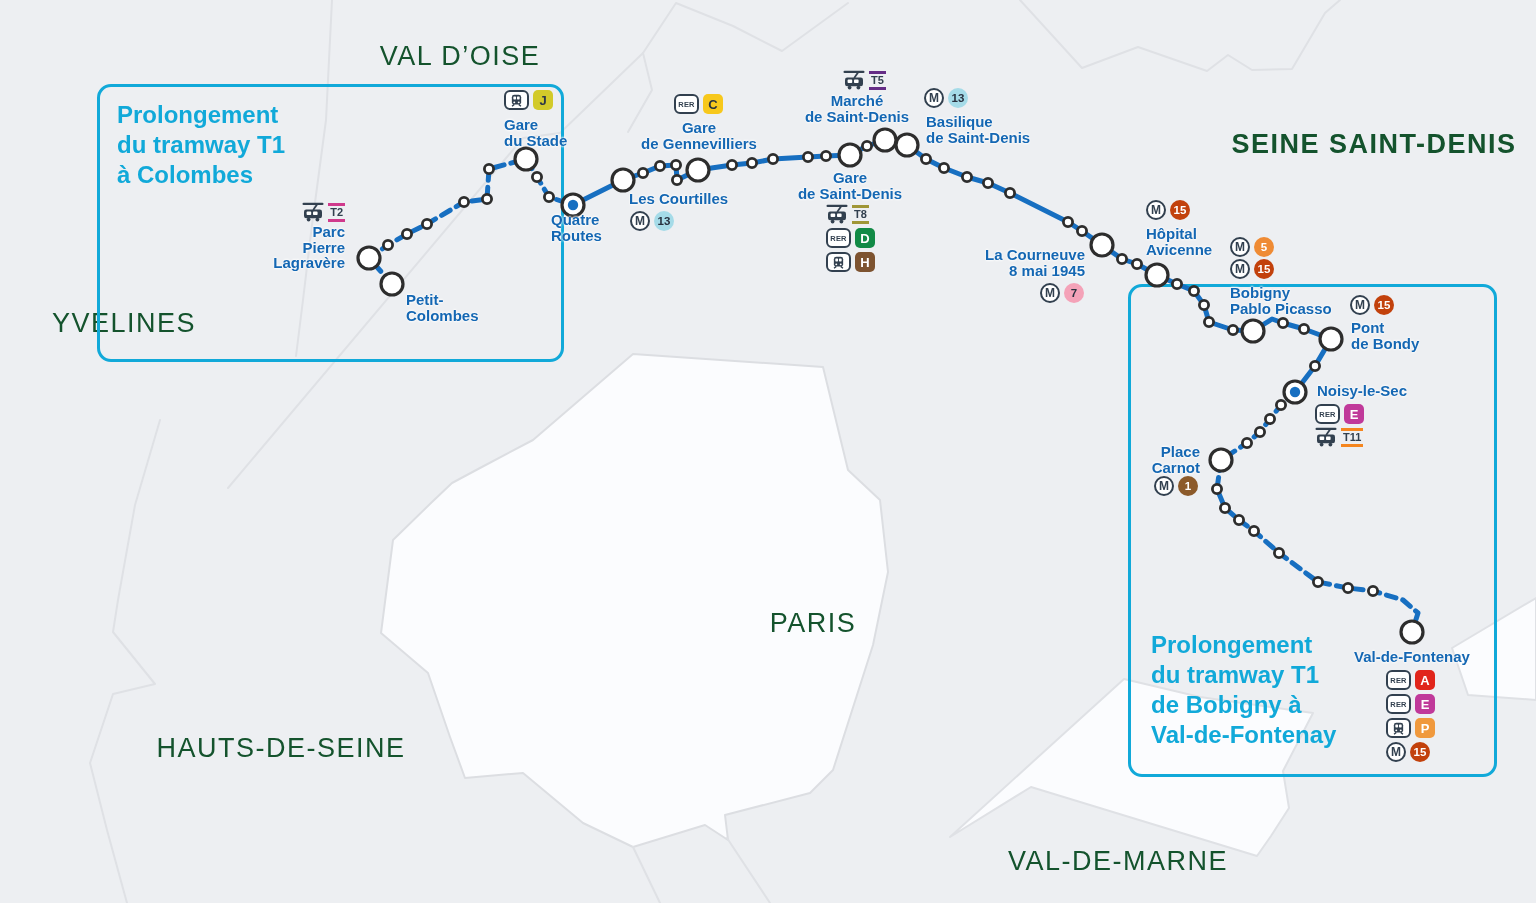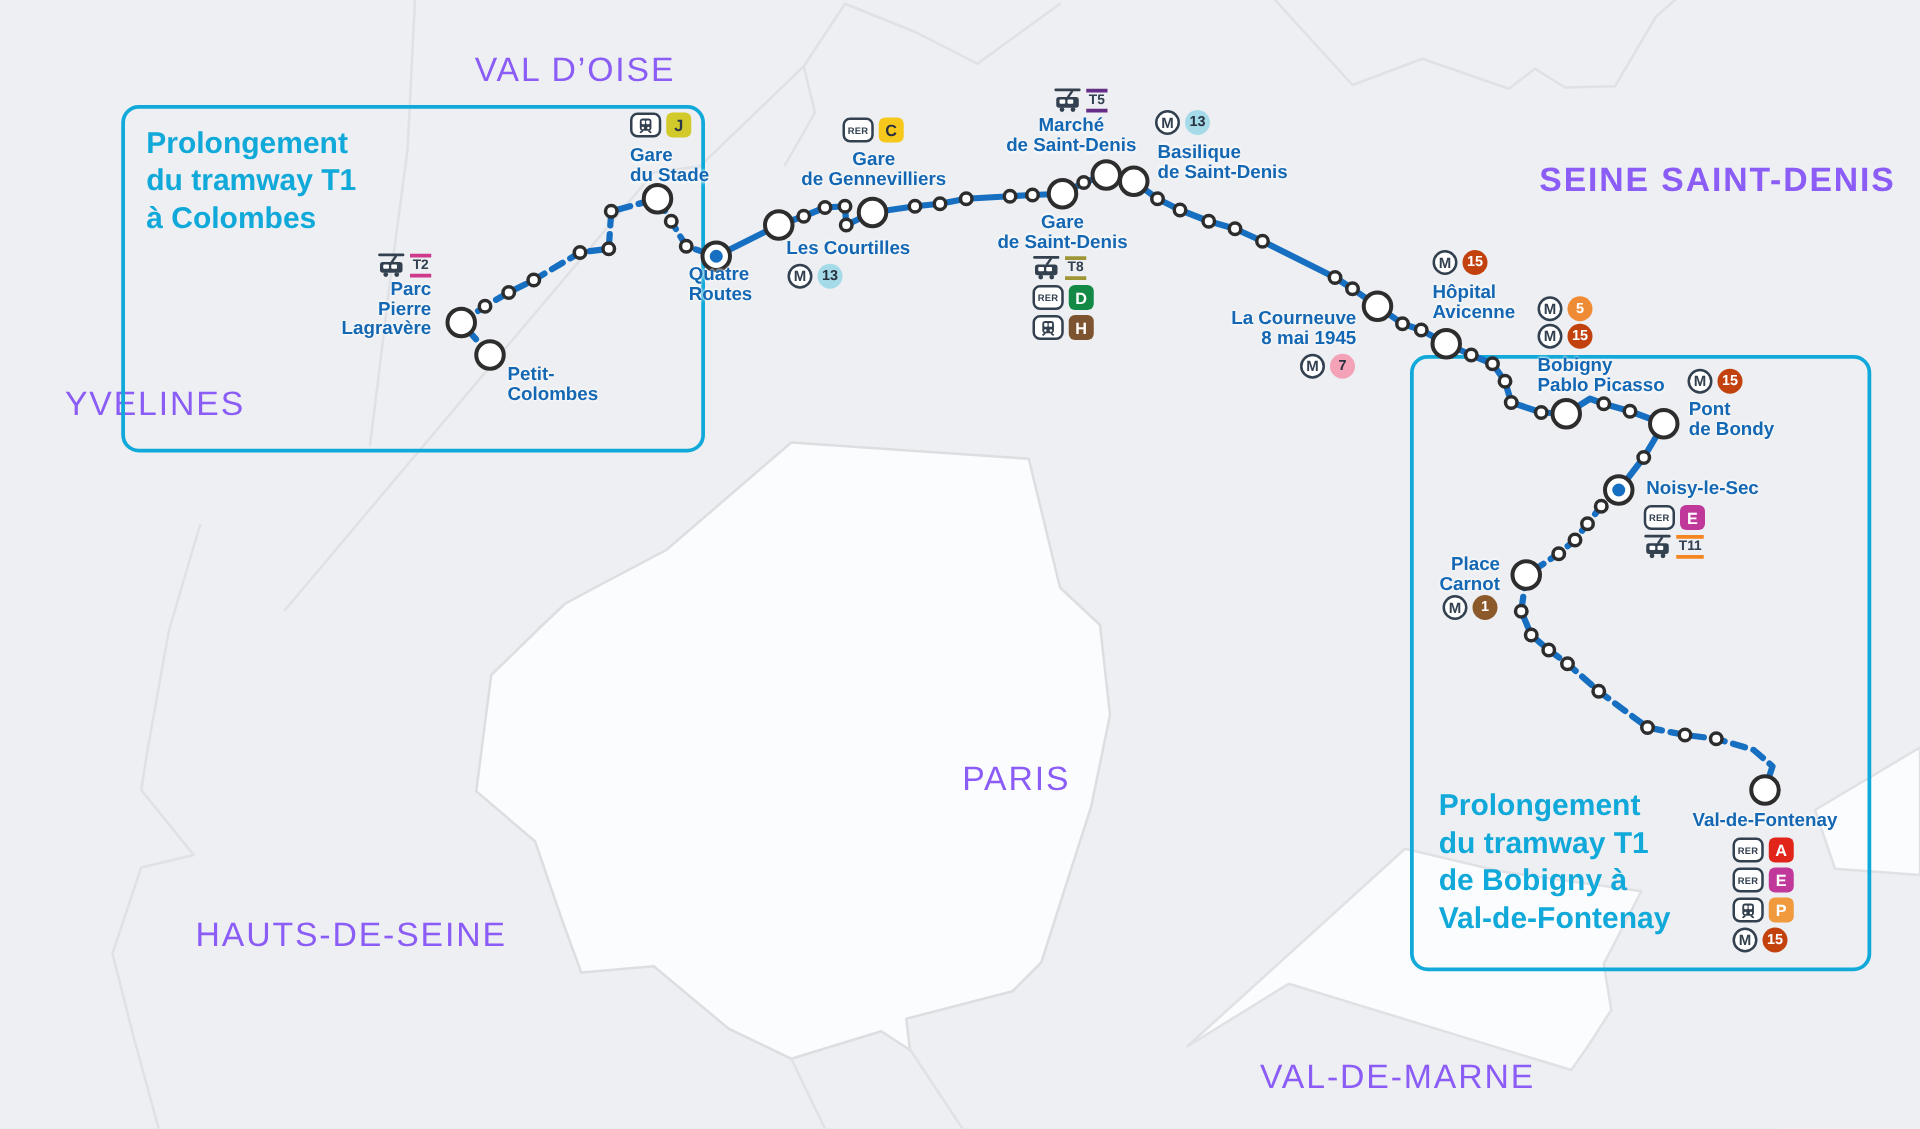--- a/index.html
+++ b/index.html
@@ -2,21 +2,21 @@
 <html><head>
 <meta charset="utf-8">
 <title>Tramway T1</title>
 <style>
   html,body{margin:0;padding:0;background:#e4e6e9;}
   #stage{position:relative;width:1536px;height:903px;overflow:hidden;
          background:#edeff2;font-family:"Liberation Sans",sans-serif;}
   #stage svg.layer{position:absolute;left:0;top:0;}
 
   
-  .region{position:absolute;color:#8b5cf6;font-size:27px;font-weight:400;
+  .region{position:absolute;color:#14532d;font-size:27px;font-weight:400;
           letter-spacing:1.5px;white-space:nowrap;transform:translateX(-50%);}
 
   
   .cbox{position:absolute;border:3px solid #11a9d9;border-radius:14px;background:transparent;}
   .ctitle{position:absolute;color:#11a9d9;font-size:24px;font-weight:bold;line-height:30px;white-space:nowrap;}
 
   
   .lbl{position:absolute;color:#1467b3;font-weight:bold;font-size:15px;line-height:15.5px;
        white-space:nowrap;text-shadow:0 1px 2px rgba(255,255,255,.95),0 -1px 2px rgba(255,255,255,.95);}
   .alr{text-align:right;}

